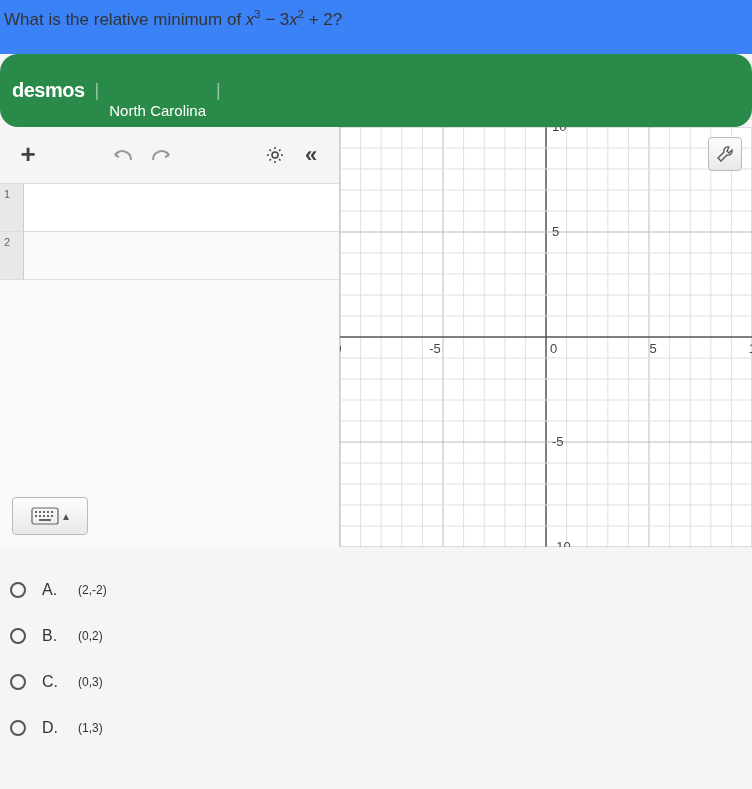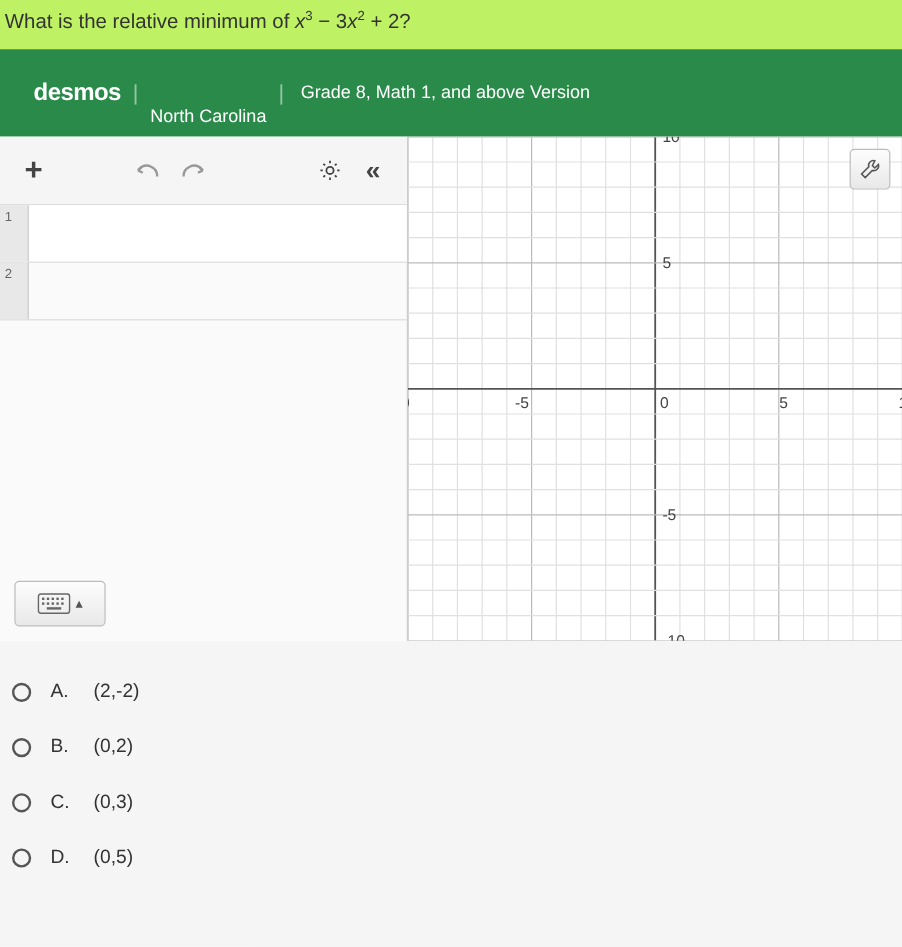--- a/index.html
+++ b/index.html
@@ -1,21 +1,21 @@
 <!DOCTYPE html>
 <html><head>
   <meta charset="utf-8">
   <style>
     * { box-sizing: border-box; margin: 0; padding: 0; }
     body { font-family: Arial, sans-serif; background: #f5f5f5; width: 752px; height: 789px; overflow: hidden; }
     
-    .question { padding: 8px 4px 12px; font-size: 17px; color: #333; background: #bef264; }
+    .question { padding: 8px 4px 24px; font-size: 17px; color: #333; background: #3b82f6; }
     .question sup { font-size: 11px; }
     
-    .desmos-header { background: #2a8a4a; color: #fff; display: flex; align-items: center; padding: 8px 28px; font-size: 15px; }
+    .desmos-header { background: #2a8a4a; color: #fff; display: flex; align-items: center; padding: 8px 12px; font-size: 15px; border-radius: 18px; }
     .desmos-logo { font-weight: bold; font-size: 20px; letter-spacing: -0.5px; }
     .desmos-divider { margin: 0 10px; color: rgba(255,255,255,0.5); font-size: 18px; }
     .desmos-region { font-size: 15px; margin-top: 40px; }
     .desmos-version { font-size: 15px; margin-left: 4px; }
     
     .desmos-body { display: flex; height: 420px; background: #fff; }
     
     .left-panel { width: 340px; border-right: 1px solid #ccc; background: #fafafa; display: flex; flex-direction: column; }
     
     .toolbar { display: flex; align-items: center; padding: 10px 10px; gap: 0; border-bottom: 1px solid #ddd; background: #f5f5f5; }
@@ -41,35 +41,34 @@
     .grid { position: absolute; inset: 0; }
     .grid line.minor { stroke: #e0e0e0; stroke-width: 1; }
     .grid line.major { stroke: #bbb; stroke-width: 1; }
     .grid line.axis { stroke: #555; stroke-width: 1.5; }
     .grid text { font-size: 13px; fill: #444; font-family: Arial; }
     
     .answers { padding: 20px 10px; }
     .answer-row { display: flex; align-items: center; padding: 14px 0; gap: 16px; }
     .radio { width: 16px; height: 16px; border: 2px solid #555; border-radius: 50%; cursor: pointer; }
     .answer-letter { font-size: 16px; color: #333; min-width: 20px; }
-    .answer-text { font-size: 16px; color: #333; }
+    .answer-text { font-size: 12px; color: #333; }
   </style>
 </head>
 <body>
 
 <div class="question">
   <span>What is the relative minimum of </span><i>x</i><sup>3</sup> − 3<i>x</i><sup>2</sup> + 2<span>?</span>
 </div>
 
 <div class="desmos-header">
   <span class="desmos-logo">desmos</span>
   <span class="desmos-divider">|</span>
   <span class="desmos-region">North Carolina</span>
   <span class="desmos-divider">|</span>
-  <span class="desmos-version">Grade 8, Math 1, and above Version</span>
 </div>
 
 <div class="desmos-body">
   <div class="left-panel">
     <div class="toolbar">
       <div class="toolbar-btn add">+</div>
       <div class="toolbar-btn undo">
         <svg width="20" height="14" viewBox="0 0 20 14">
             <path d="M1 7 Q 6 1 12 4 Q 17 6 17 12" fill="none" stroke="#999" stroke-width="2"></path>
             <path d="M1 7 L4 4 M1 7 L5 9" stroke="#999" stroke-width="2"></path>
@@ -194,15 +193,15 @@
     <span class="answer-text">(0,2)</span>
   </div>
   <div class="answer-row">
     <div class="radio"></div>
     <span class="answer-letter">C.</span>
     <span class="answer-text">(0,3)</span>
   </div>
   <div class="answer-row">
     <div class="radio"></div>
     <span class="answer-letter">D.</span>
-    <span class="answer-text">(0,5)</span>
+    <span class="answer-text">(1,3)</span>
   </div>
 </div>
 
 </body></html>

